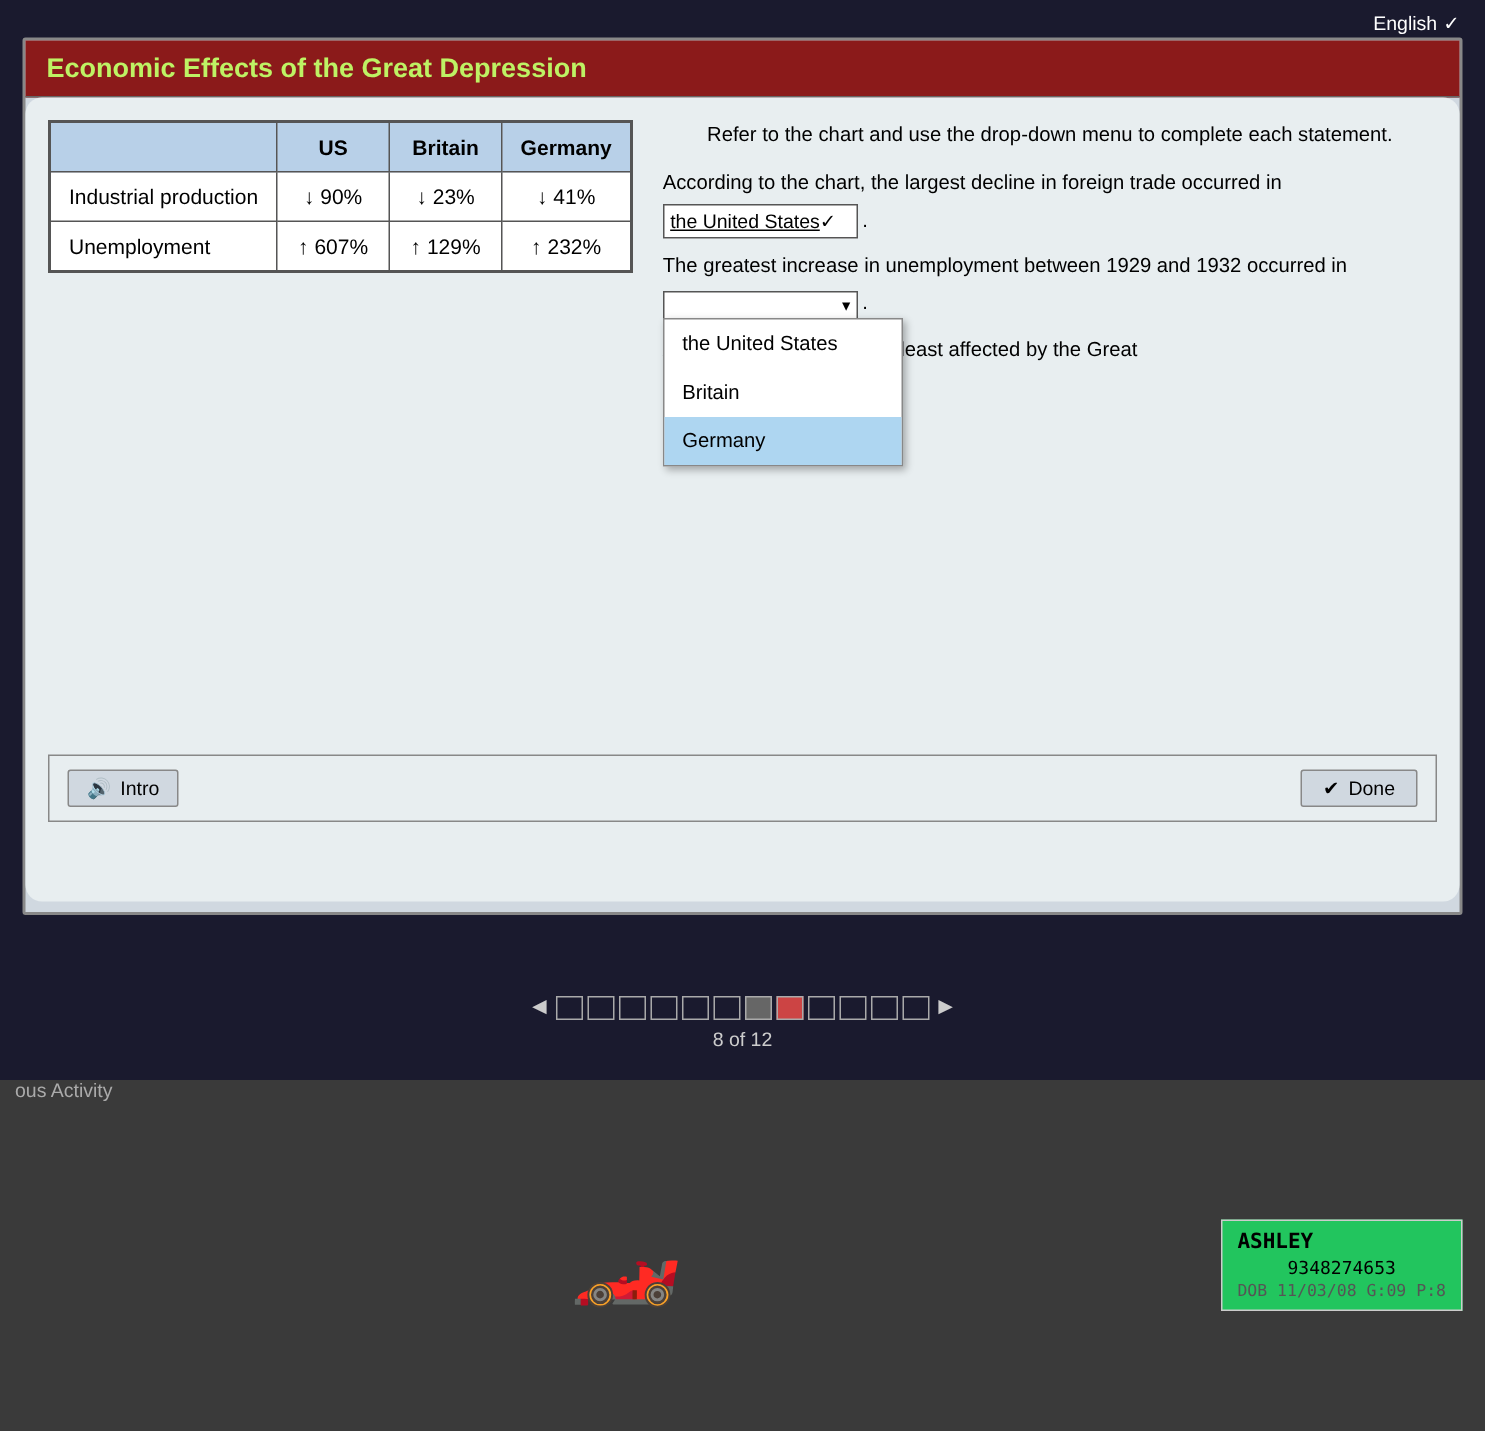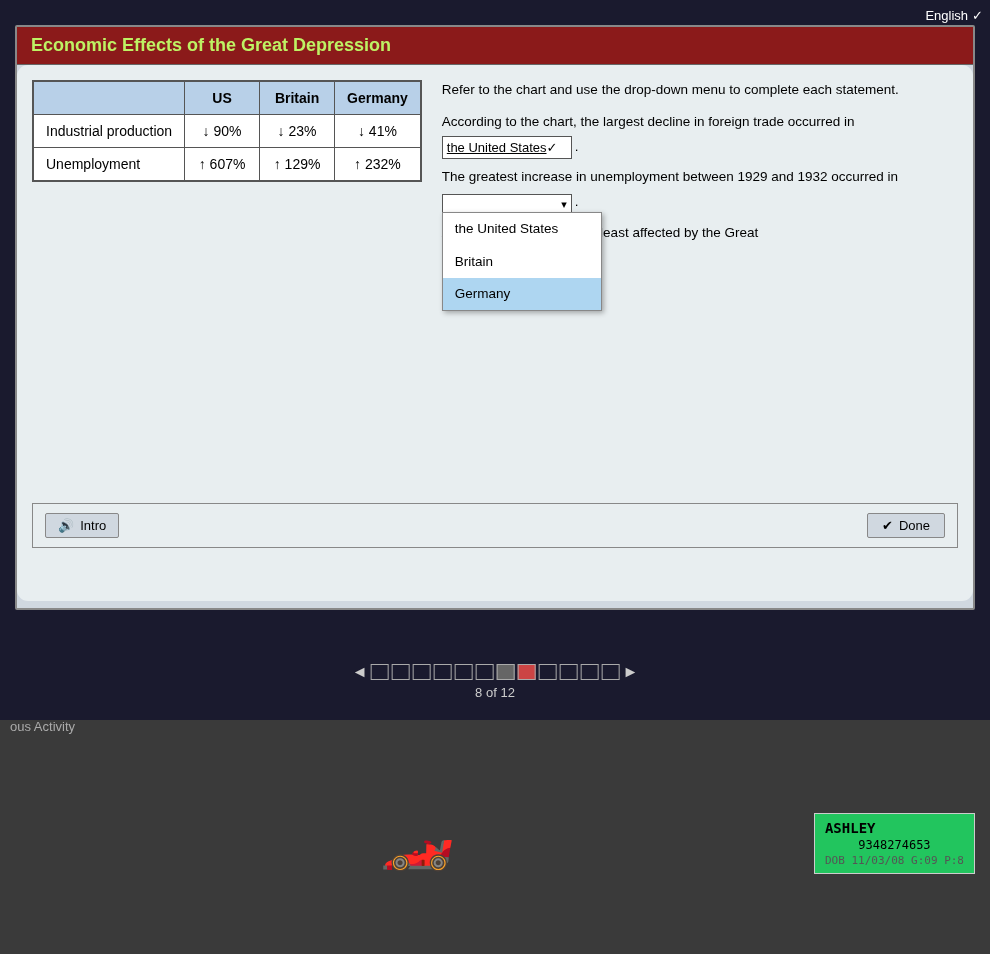--- a/index.html
+++ b/index.html
@@ -26,21 +26,21 @@
     
     .top-bar {
       position: absolute;
       top: 0;
       right: 0;
       width: 160px;
       height: 30px;
       display: flex;
       align-items: center;
       justify-content: flex-end;
-      padding-right: 7px;
+      padding-right: 17px;
       background: #1a1a2e;
     }
 
     .language-selector {
       display: flex;
       align-items: center;
       gap: 4px;
       color: #fff;
       font-size: 13px;
       cursor: pointer;
@@ -117,20 +117,21 @@
     .text-section {
       flex: 1;
       font-size: 13.5px;
       line-height: 1.5;
       color: #000;
       position: relative;
     }
 
     .instruction-text {
       margin-bottom: 12px;
+      text-align: center;
     }
 
     .statement-line {
       margin-bottom: 8px;
       display: flex;
       flex-wrap: wrap;
       align-items: center;
       gap: 3px;
     }
 

